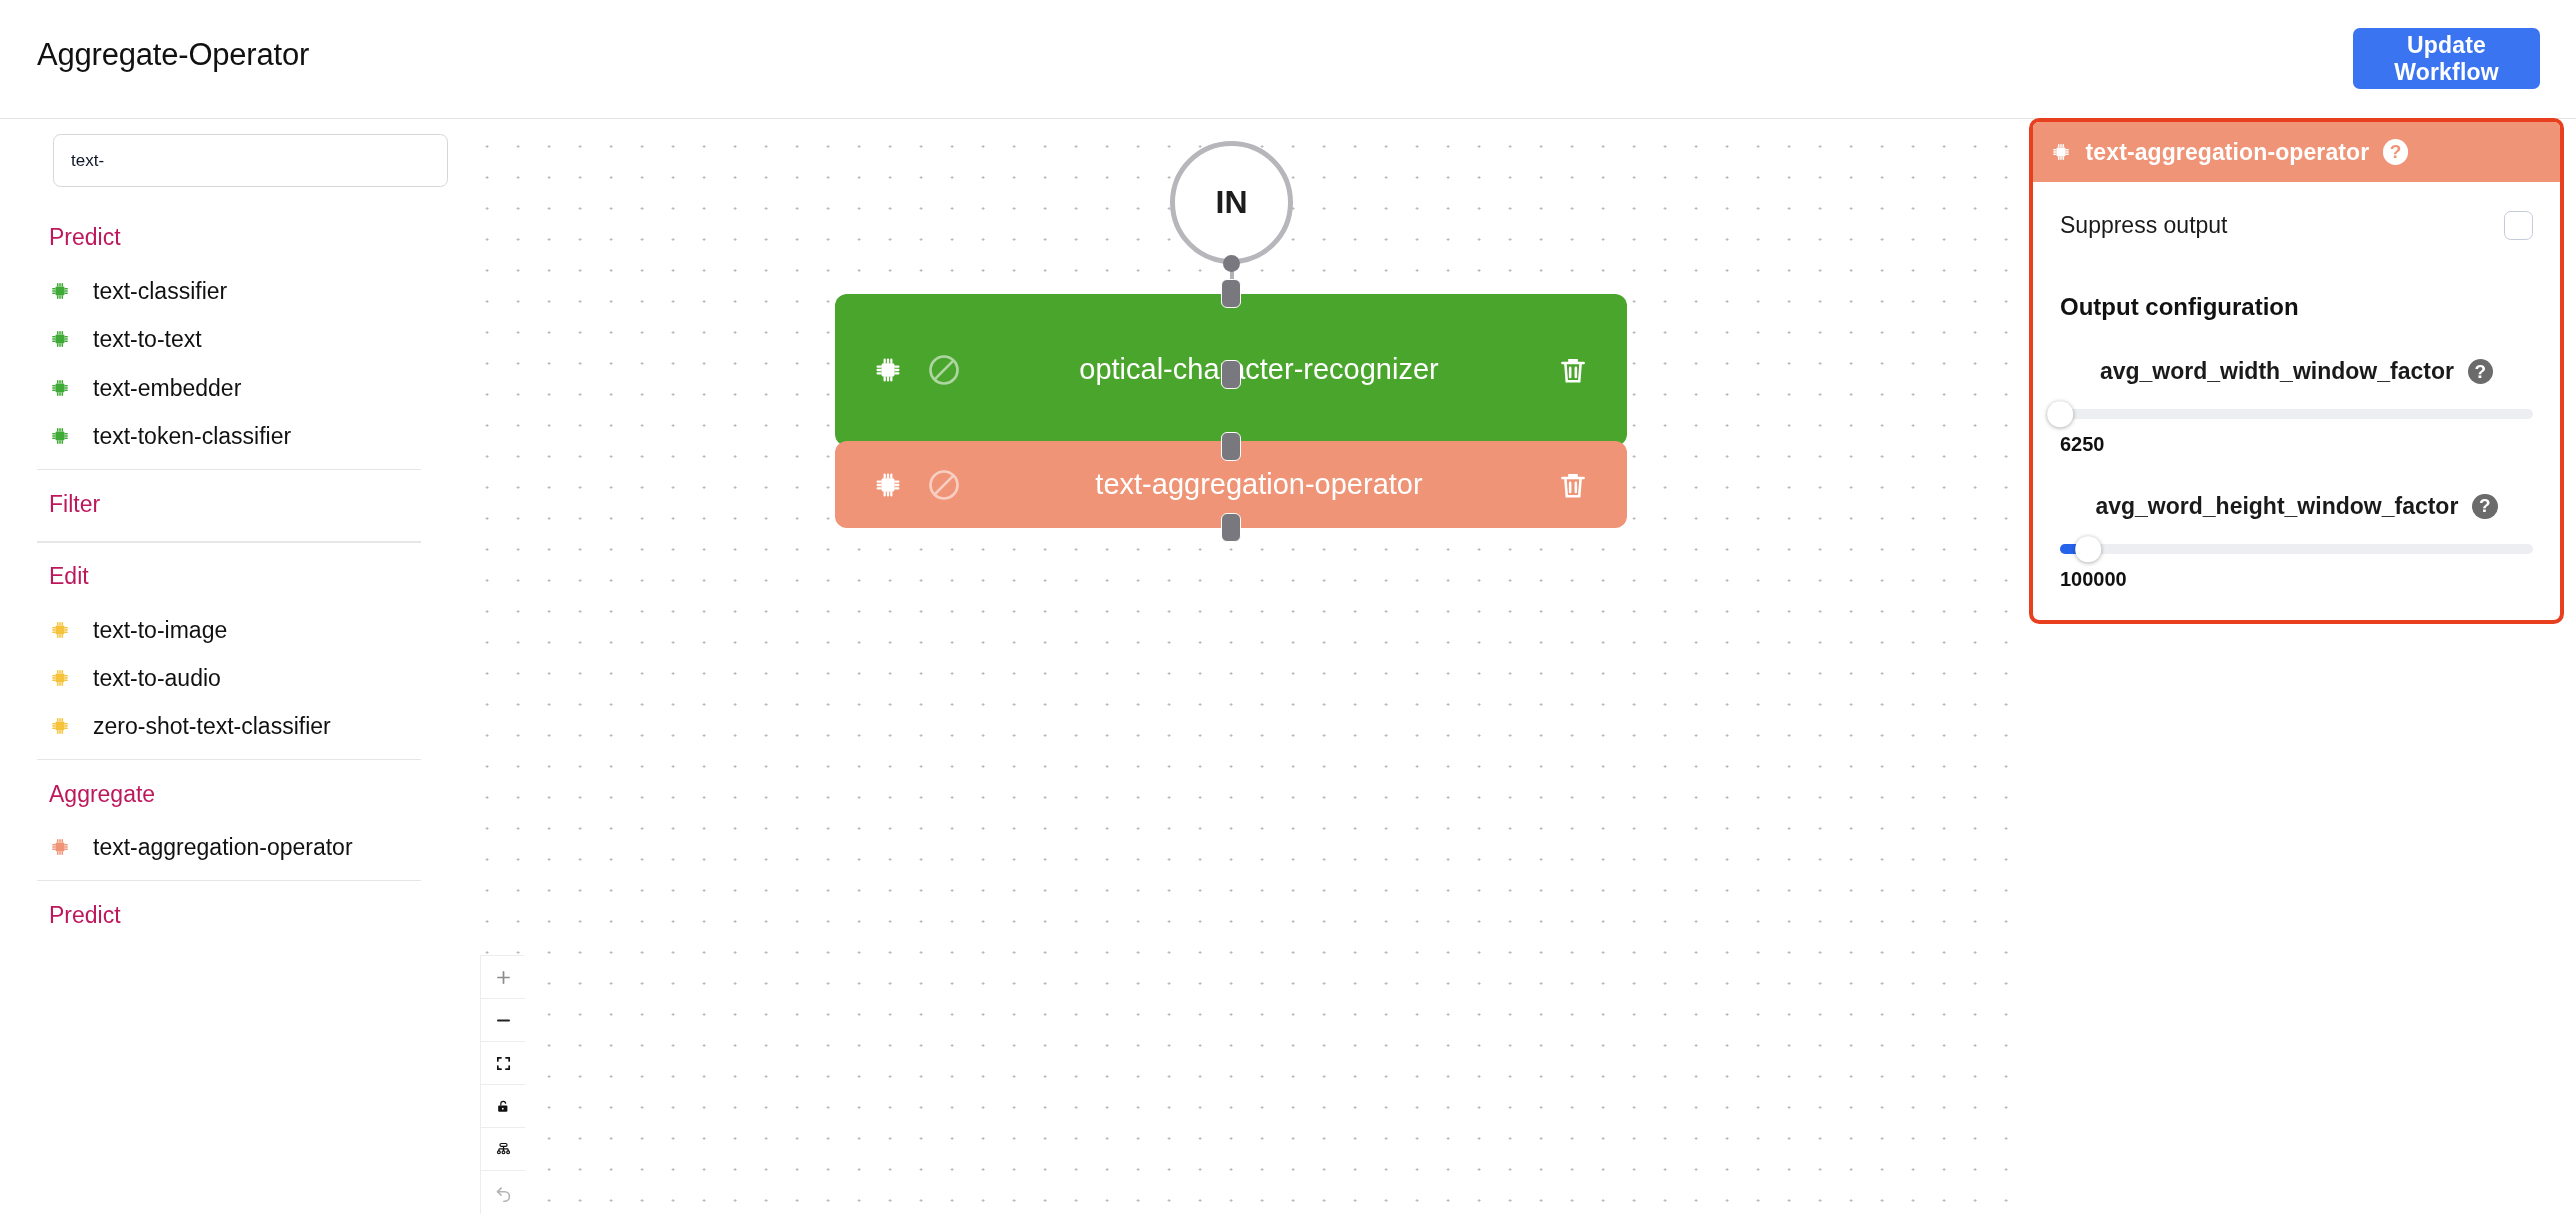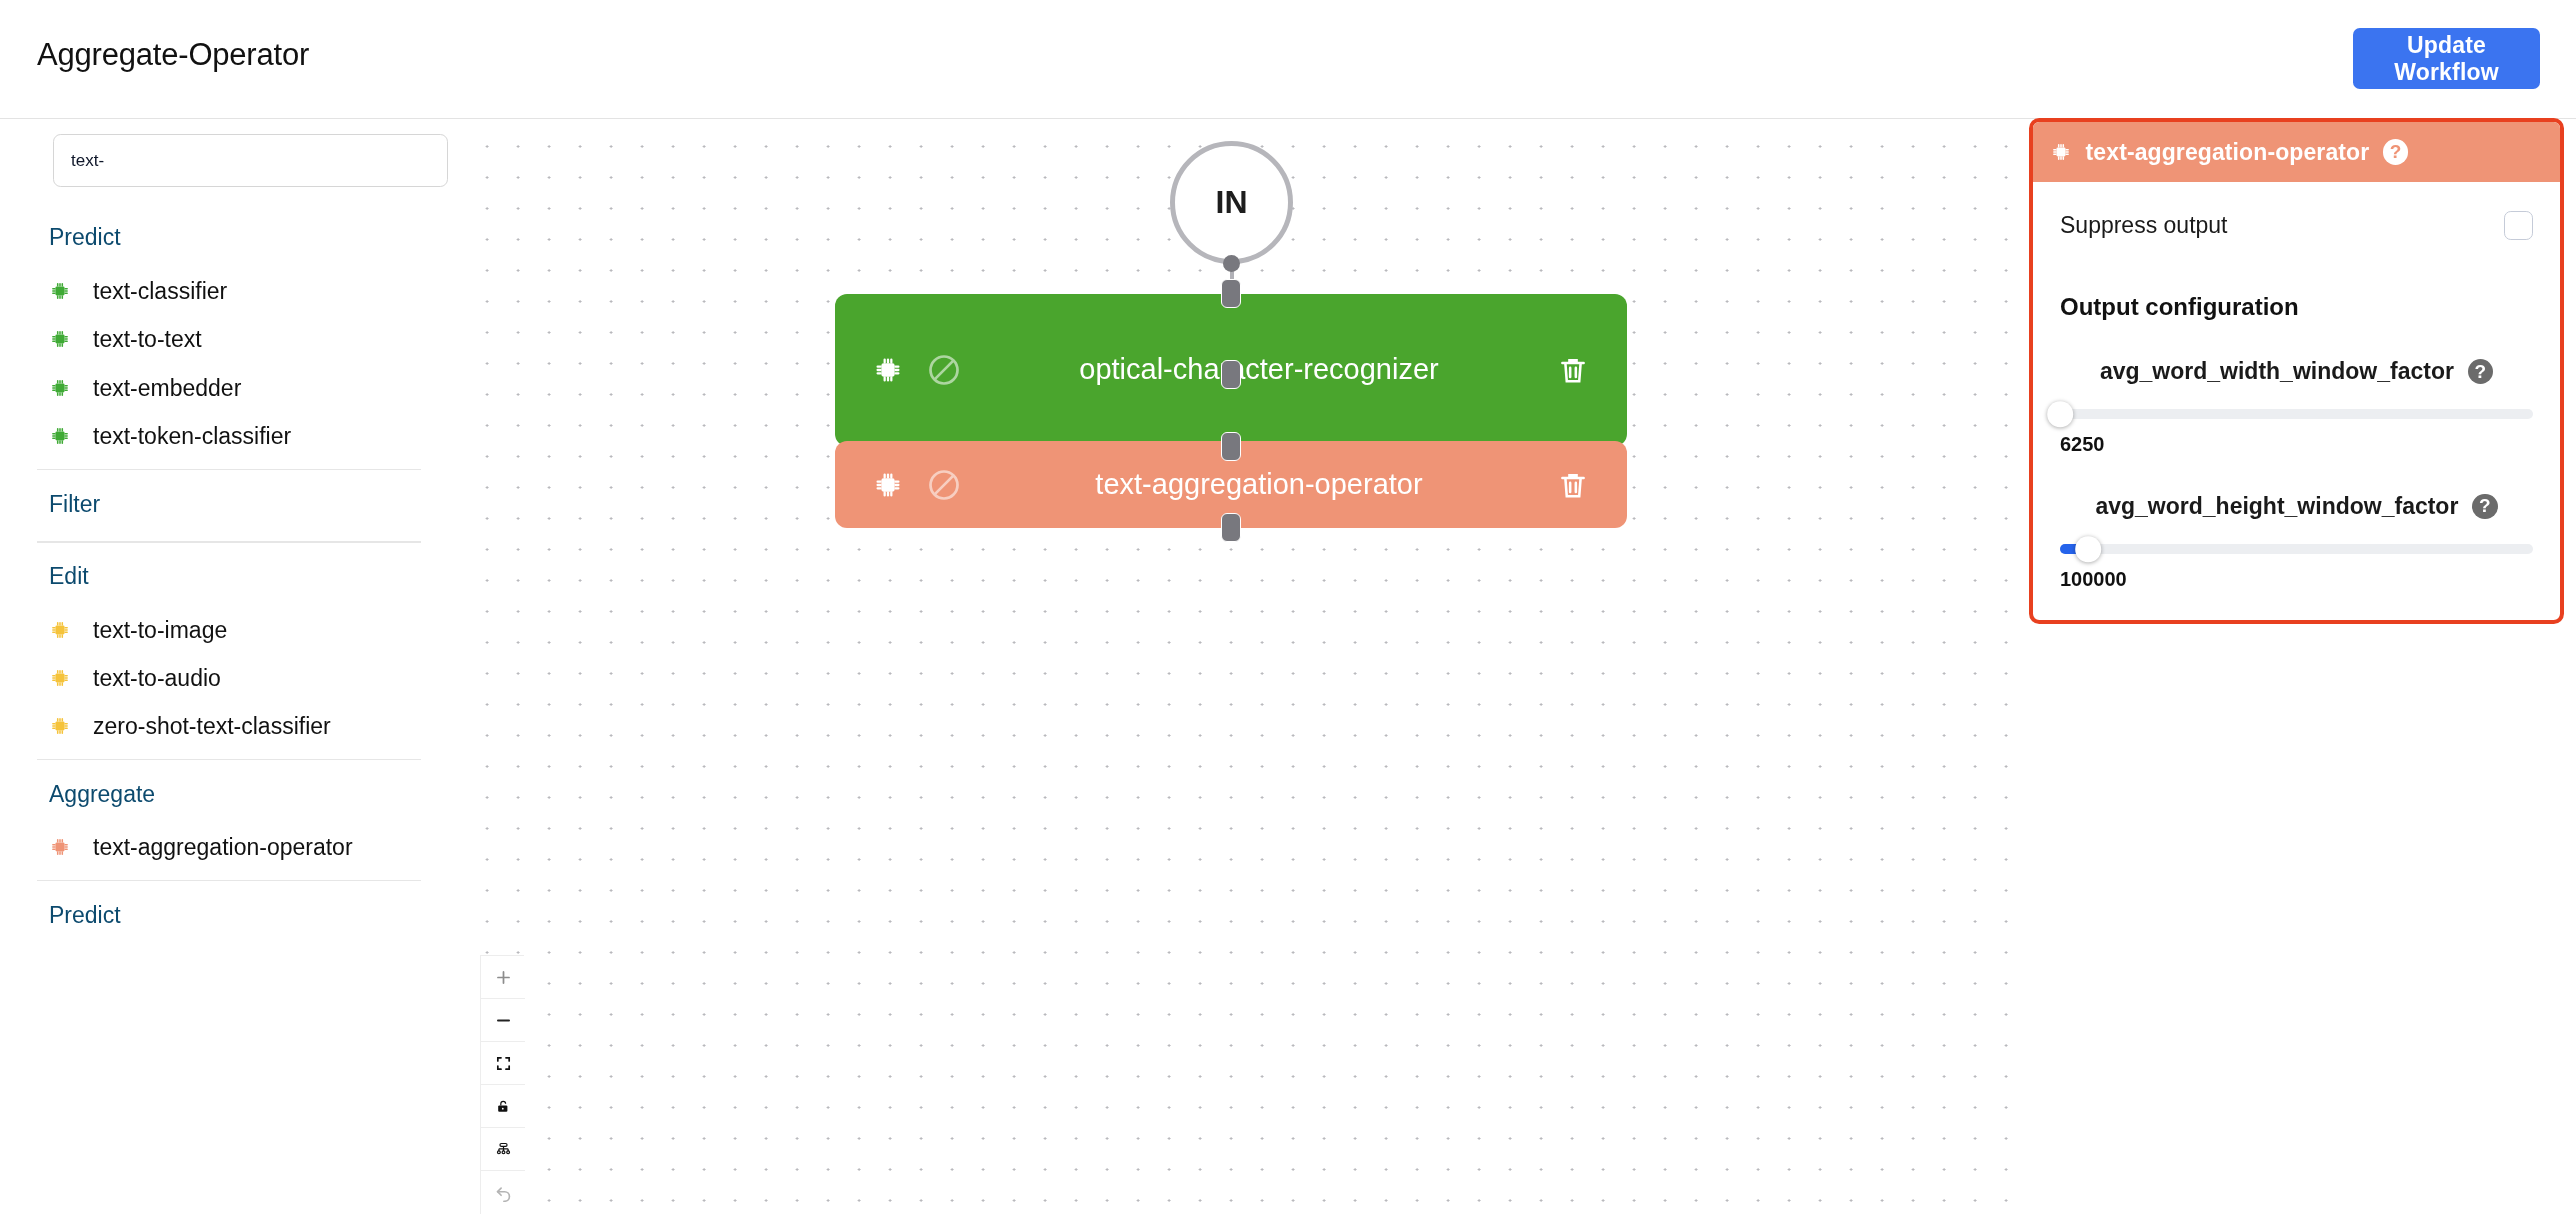--- a/index.html
+++ b/index.html
@@ -40,21 +40,21 @@
     position: absolute; left: 37px; top: 15.3px;
     width: 395px; height: 53px;
     border: 1.4px solid #d6d6d6; border-radius: 7.7px;
     background: #fff; padding: 0 17px;
     font-family: "Liberation Sans", sans-serif;
     font-size: 17px; color: #0f172a; margin-left: 16px;
   }
   .cat-list { position: absolute; left: 0; top: 85px; width: 458px; }
   .cat-group { padding: 0; }
   .cat-title {
-    font-size: 23px; color: #0c4a6e;
+    font-size: 23px; color: #be185d;
     padding: 20.4px 0 15.3px 49px;
   }
   .cat-divider {
     height: 1.3px; background: #e6e6e6;
     margin: 8.5px 37px 0 37px;
   }
   .op-item {
     display: flex; align-items: center;
     padding: 10.2px 0 10.2px 49px;
     cursor: pointer; min-height: 41px;

